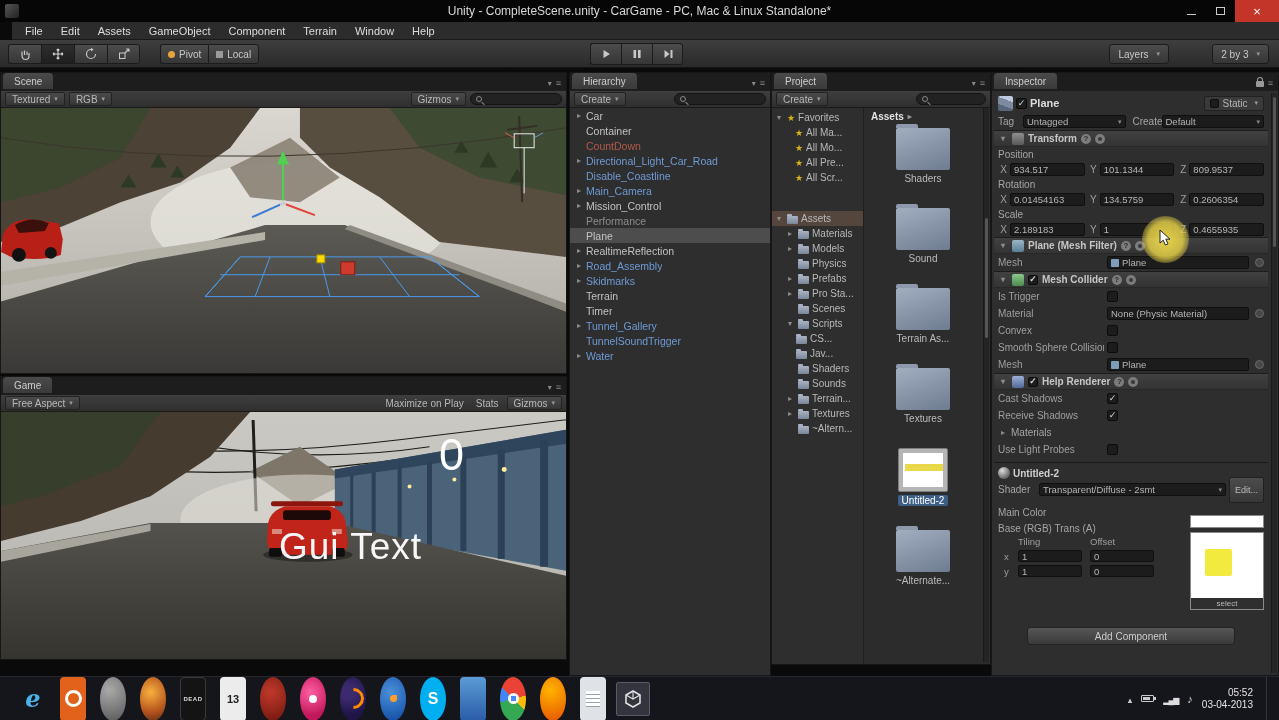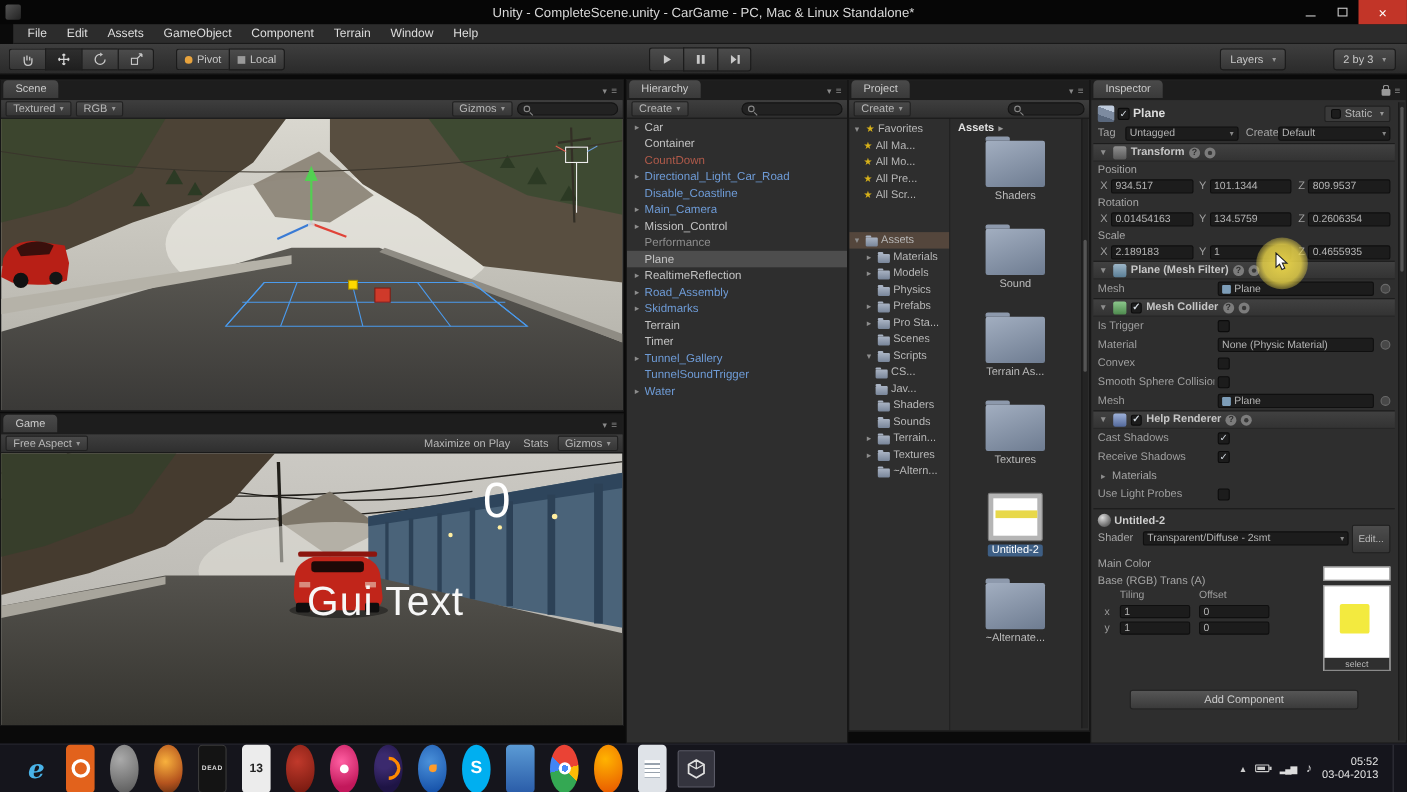--- a/index.html
+++ b/index.html
@@ -66,21 +66,21 @@
   .fold.open::before{content:"▾"}
   .hlab{white-space:nowrap;overflow:hidden;text-overflow:ellipsis}
   .c-white{color:#c2c2c2}.c-blue{color:#6e9bd6}.c-red{color:#b05a4a}.c-gray{color:#8d8d8d}
 
   
   .pbody{flex:1;display:flex;overflow:hidden}
   .ptree{width:92px;flex:none;border-right:1px solid #1f1f1f;padding-top:2px;overflow:hidden}
   .trow{height:15px;display:flex;align-items:center;gap:3px;padding-left:2px;font-size:10px;color:#b8b8b8;white-space:nowrap;overflow:hidden}
   .trow.sel{background:#54463c}
   .trow .lab{overflow:hidden;text-overflow:ellipsis}
-  .ind1{padding-left:13px}.ind2{padding-left:13px}.ind3{padding-left:24px}
+  .ind1{padding-left:23px}.ind2{padding-left:13px}.ind3{padding-left:24px}
   .star::before{content:"★";color:#d8b21a;font-size:9px}
   .sfolder{width:11px;height:8px;background:linear-gradient(#a8b2c2,#79869a);border-radius:1px;position:relative;flex:none;margin-top:2px}
   .sfolder::before{content:"";position:absolute;top:-2px;left:0;width:5px;height:2px;background:#a8b2c2;border-radius:1px 1px 0 0}
   .ppane{flex:1;position:relative;background:#2c2c2c}
   .pcrumb{height:17px;display:flex;align-items:center;padding:0 7px;font-size:10px;color:#e2e2e2;font-weight:bold;gap:4px}
   .pcrumb::after{content:"▸";font-size:8px;color:#999}
   .pitems{position:absolute;top:20px;left:0;right:8px;bottom:0;display:flex;flex-direction:column;align-items:center;gap:24px}
   .pitem{display:flex;flex-direction:column;align-items:center;max-width:100%}
   .bigfolder{width:54px;height:42px;background:linear-gradient(160deg,#a2aec0,#6e7c91);border-radius:2px;position:relative}
   .bigfolder::before{content:"";position:absolute;top:-4px;left:0;width:22px;height:4px;background:#8d99ac;border-radius:2px 2px 0 0}
@@ -115,21 +115,21 @@
   .static-grp{margin-left:auto;display:flex;align-items:center;gap:3px;background:#3a3a3a;border:1px solid #202020;border-radius:2px;height:15px;padding:0 5px;font-size:10px;color:#b5b5b5}
   .lock{width:8px;height:6px;background:#999;border-radius:1px;position:relative;margin-top:3px}
   .lock::before{content:"";position:absolute;top:-4px;left:1px;width:4px;height:4px;border:1px solid #999;border-bottom:none;border-radius:3px 3px 0 0}
   .mini-mesh{width:8px;height:8px;background:#7d9db8;border-radius:1px;margin-right:3px;flex:none}
   .picker{width:9px;height:9px;border-radius:50%;background:#484848;border:1px solid #6a6a6a;margin-left:3px;flex:none}
   .mdiv{height:1px;background:#191919;margin:4px 0 2px}
   .mat-icon{width:12px;height:12px;border-radius:50%;background:radial-gradient(circle at 35% 30%,#ddd,#777 60%,#3e3e3e);flex:none}
   .btn-sm{height:13px;padding:12px 5px;background:linear-gradient(#4c4c4c,#373737);border:1px solid #202020;border-radius:2px;font-size:9px;color:#bbb;display:flex;align-items:center;flex:none}
   .tilegrid{display:grid;grid-template-columns:14px 72px 72px;margin-left:10px;row-gap:3px;font-size:9.5px;color:#9f9f9f;align-items:center}
   .gfield{height:12px;background:#1c1c1c;border:1px solid #0f0f0f;border-radius:2px;padding:0 3px;color:#b5b5b5;margin-right:8px;display:flex;align-items:center}
-  .mat-right{position:absolute;right:14px;top:424px;width:61px}
+  .mat-right{position:absolute;right:14px;top:424px;width:74px}
   .swatch{height:13px;background:#fff;border:1px solid #8a8a8a}
   .texpreview{margin-top:4px;height:78px;background:#fff;border:1px solid #8a8a8a;position:relative}
   .ysq{position:absolute;left:14px;top:16px;width:27px;height:27px;background:#f3ea3f;border-radius:2px}
   .selbar{position:absolute;bottom:0;left:0;right:0;height:11px;background:#2f2f2f;color:#bbb;font-size:8px;display:flex;align-items:center;justify-content:center}
   .addcomp{margin:50px auto 0;width:208px;height:18px;background:linear-gradient(#565656,#3a3a3a);border:1px solid #222;border-radius:3px;color:#ccc;display:flex;align-items:center;justify-content:center;font-size:10px}
 
   
   .gcounter{position:absolute;left:438px;top:17px;font-size:45px;color:#fff;font-weight:400}
   .gtext{position:absolute;left:278px;top:114px;font-size:37px;color:#f7f7f7;font-weight:400;letter-spacing:1px}
 

